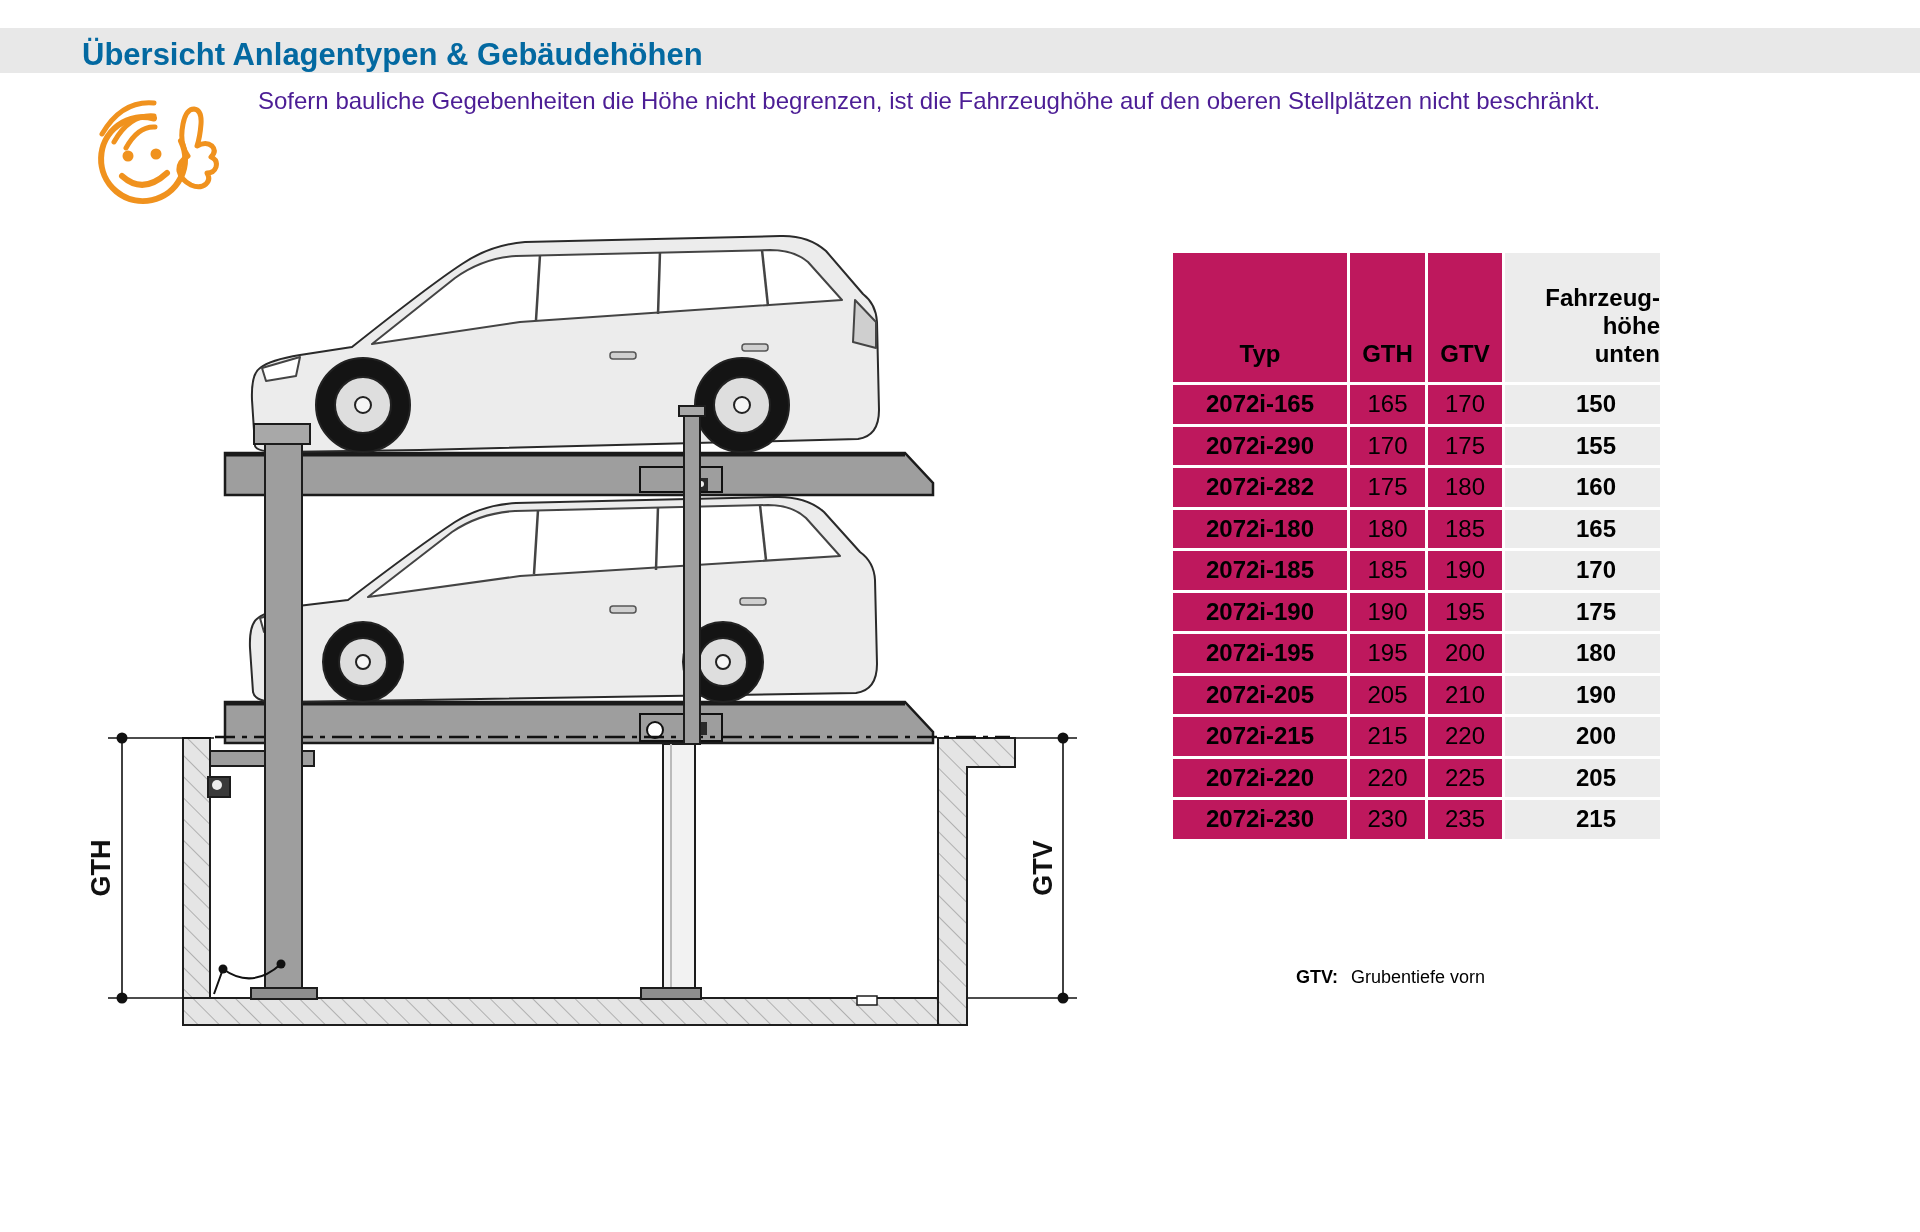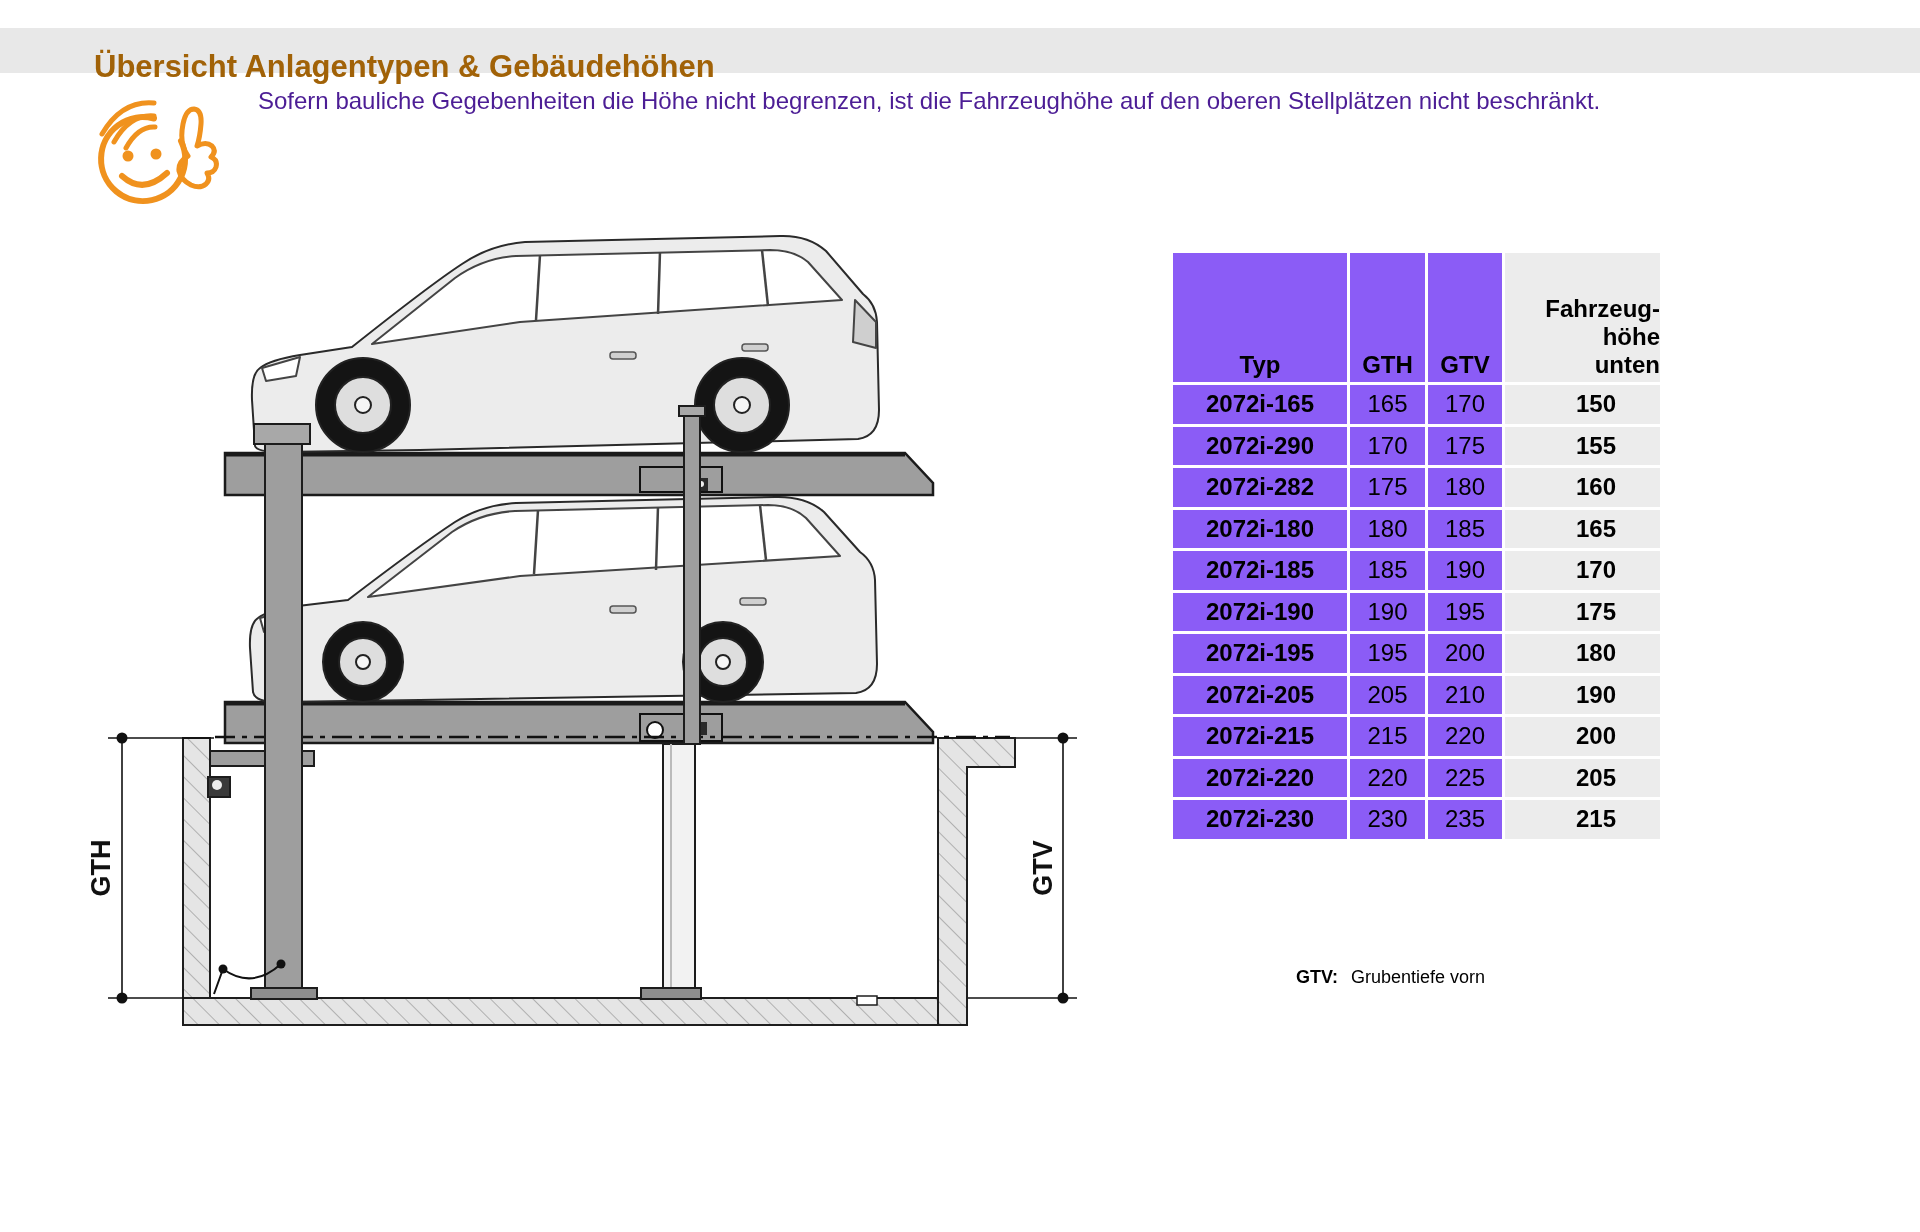--- a/index.html
+++ b/index.html
@@ -1,34 +1,34 @@
 <!DOCTYPE html>
 <html><head>
 <meta charset="utf-8">
 <style>
   html,body{margin:0;padding:0;background:#ffffff;}
   body{width:1920px;height:1232px;position:relative;overflow:hidden;
        font-family:"Liberation Sans", sans-serif;color:#000;}
 
   .title-band{position:absolute;left:0;top:28px;width:1920px;height:45px;background:#e8e8e8;}
-  .title-band h1{margin:16px;padding:0 0 0 78px;font-size:31px;line-height:45px;font-weight:bold;color:#a16207;}
+  .title-band h1{margin:4px;padding:0 0 0 78px;font-size:31px;line-height:45px;font-weight:bold;color:#0369a1;}
 
   .note-line{position:absolute;left:258px;top:86px;width:1400px;font-size:24px;line-height:30px;color:#4c1d95;}
 
   .smiley{position:absolute;left:88px;top:84px;width:132px;height:128px;}
 
   .drawing{position:absolute;left:70px;top:200px;width:1020px;height:850px;}
 
   
   .spec-table{position:absolute;left:1173px;top:253px;display:grid;
       grid-template-columns:174px 75px 74px 155px;
       grid-template-rows:129px;grid-auto-rows:38.5px;gap:3px;}
   .spec-table .cell{display:flex;align-items:center;justify-content:center;
-      background:#8b5cf6;font-size:24px;}
-  .spec-table .hd{align-items:flex-end;padding-bottom:3px;font-weight:bold;box-sizing:border-box;}
+      background:#be185d;font-size:24px;}
+  .spec-table .hd{align-items:flex-end;padding-bottom:14px;font-weight:bold;box-sizing:border-box;}
   .spec-table .light{background:#ececec;}
   .spec-table .hd-fh{flex-direction:column;justify-content:flex-end;line-height:28px;text-align:center;}
   .spec-table .c-typ{font-weight:bold;}
   .spec-table .c-fh{font-weight:bold;padding-left:27px;}
 
   .legend{position:absolute;left:1262px;top:958px;font-size:18px;}
   .legend .row{display:flex;line-height:39px;}
   .legend .lab{display:inline-block;width:76px;text-align:right;font-weight:bold;margin-right:13px;}
 </style>
 </head>

